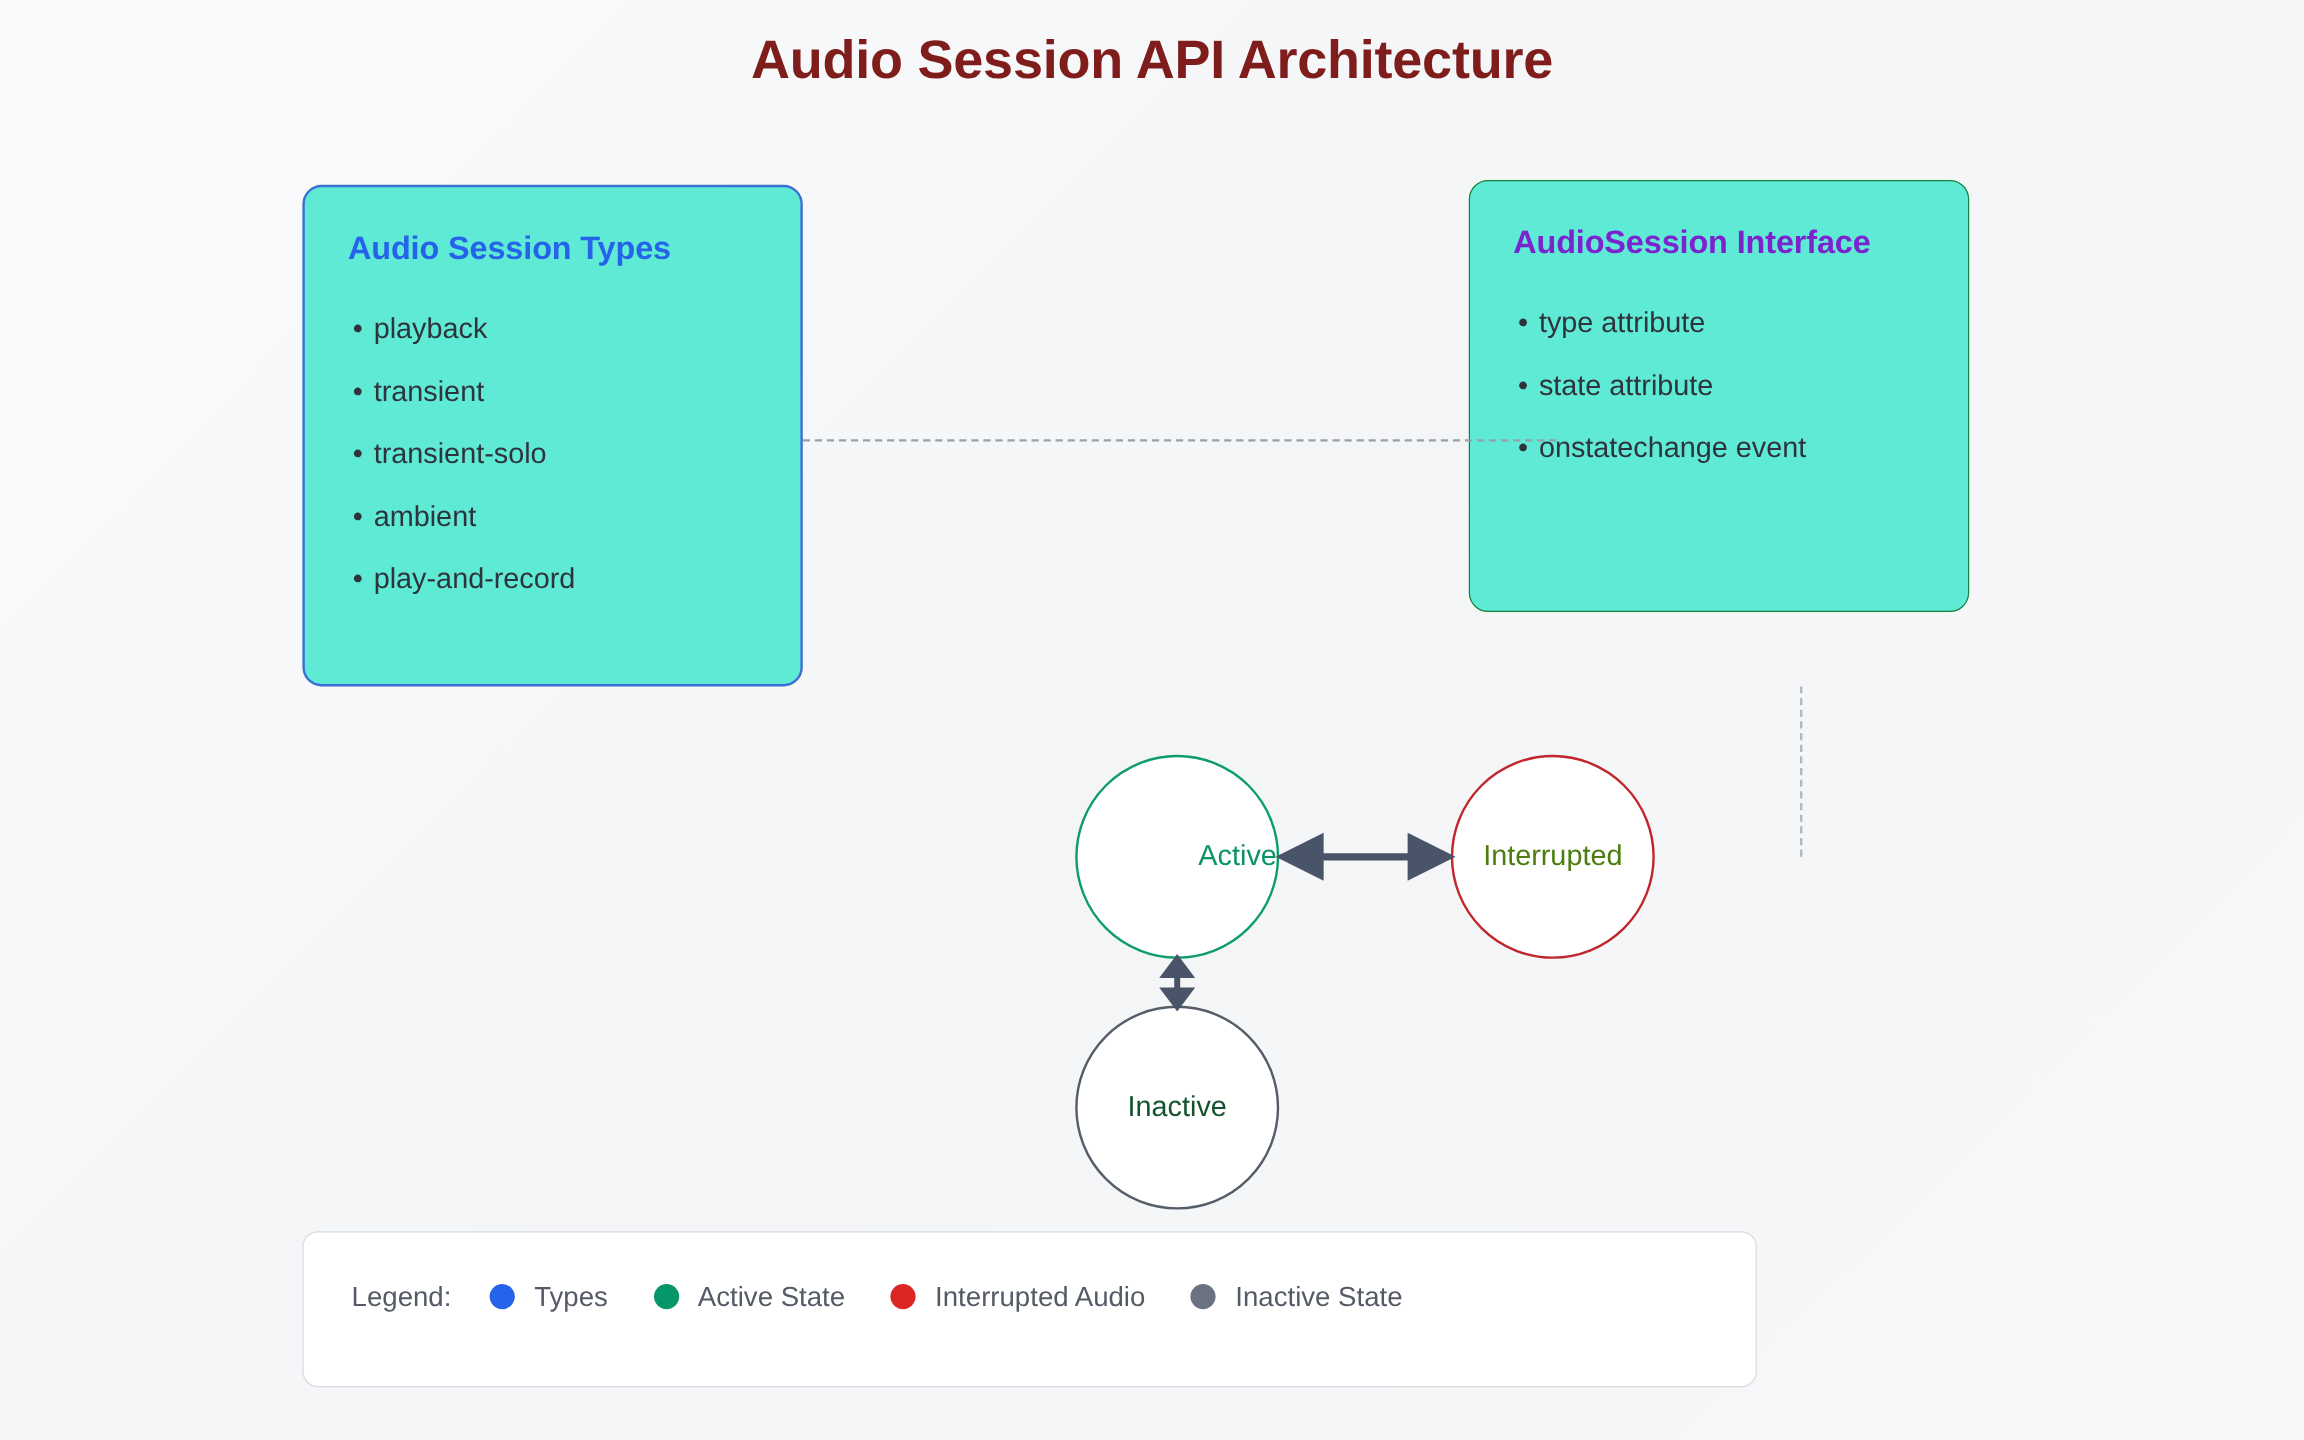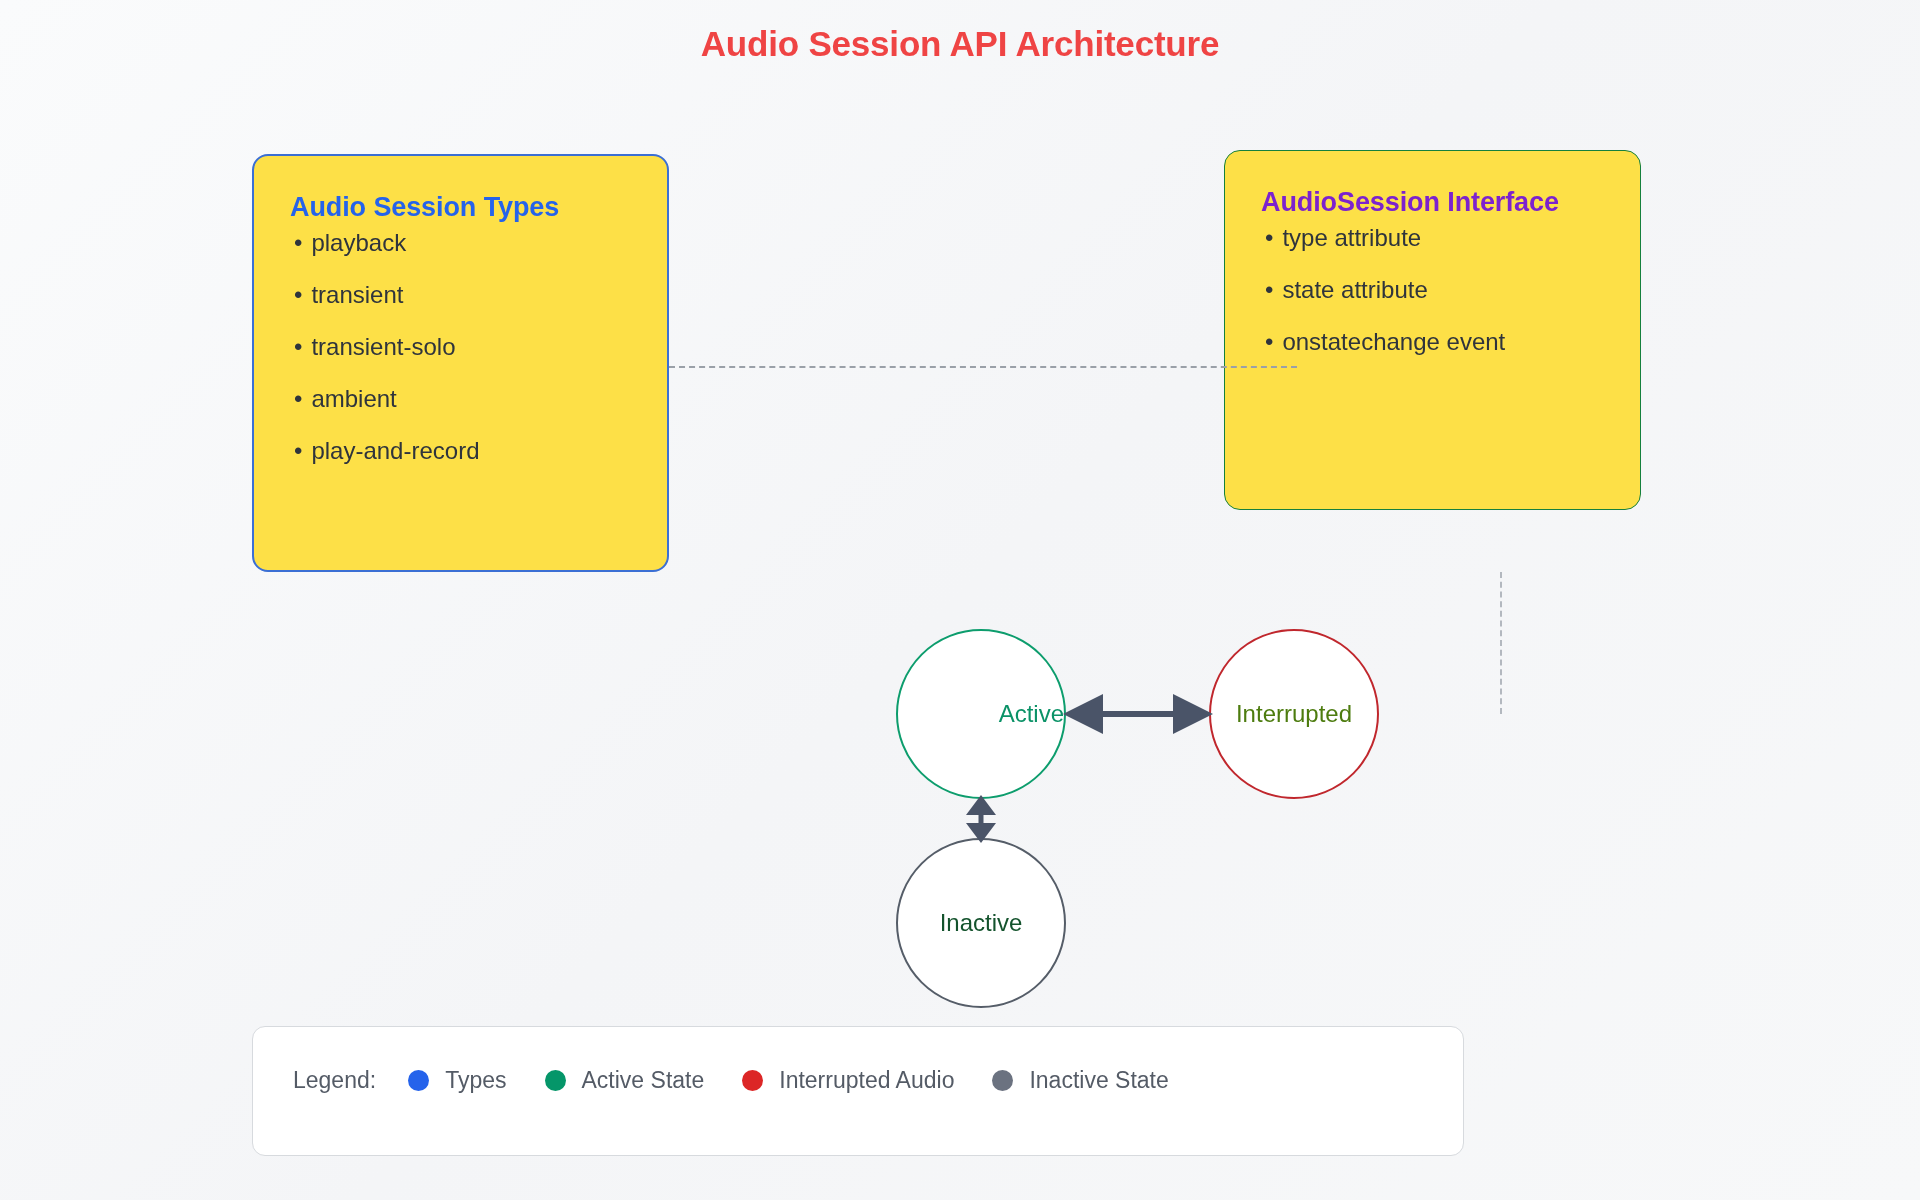--- a/index.html
+++ b/index.html
@@ -15,30 +15,30 @@
     position: relative;
   }
 
   
   #page-title {
     position: absolute;
     top: 24px;
     left: 0;
     width: 1920px;
     text-align: center;
-    font-size: 35px;
+    font-size: 45px;
     font-weight: bold;
-    color: #ef4444;
+    color: #7f1d1d;
     letter-spacing: -0.2px;
   }
 
   
   .card {
     position: absolute;
-    background: #fde047;
+    background: #5eead4;
     border-radius: 16px;
     box-sizing: border-box;
   }
   #card-types {
     left: 252px;
     top: 154px;
     width: 417px;
     height: 418px;
     border: 2px solid #3b6fd4;
   }
@@ -53,21 +53,21 @@
     font-size: 27px;
     font-weight: bold;
     margin: 36px 0 0 36px;
     letter-spacing: -0.1px;
   }
   #card-types .card-title { color: #2563eb; }
   #card-interface .card-title { color: #7c22ce; }
 
   .card-list {
     list-style: none;
-    margin: 8px 0 0 0;
+    margin: 40px 0 0 0;
     padding: 0;
   }
   .card-list li {
     font-size: 24px;
     color: #2f343c;
     margin: 0 0 28px 40px;
     line-height: 1;
   }
   .card-list li .bullet {
     margin-right: 9px;

